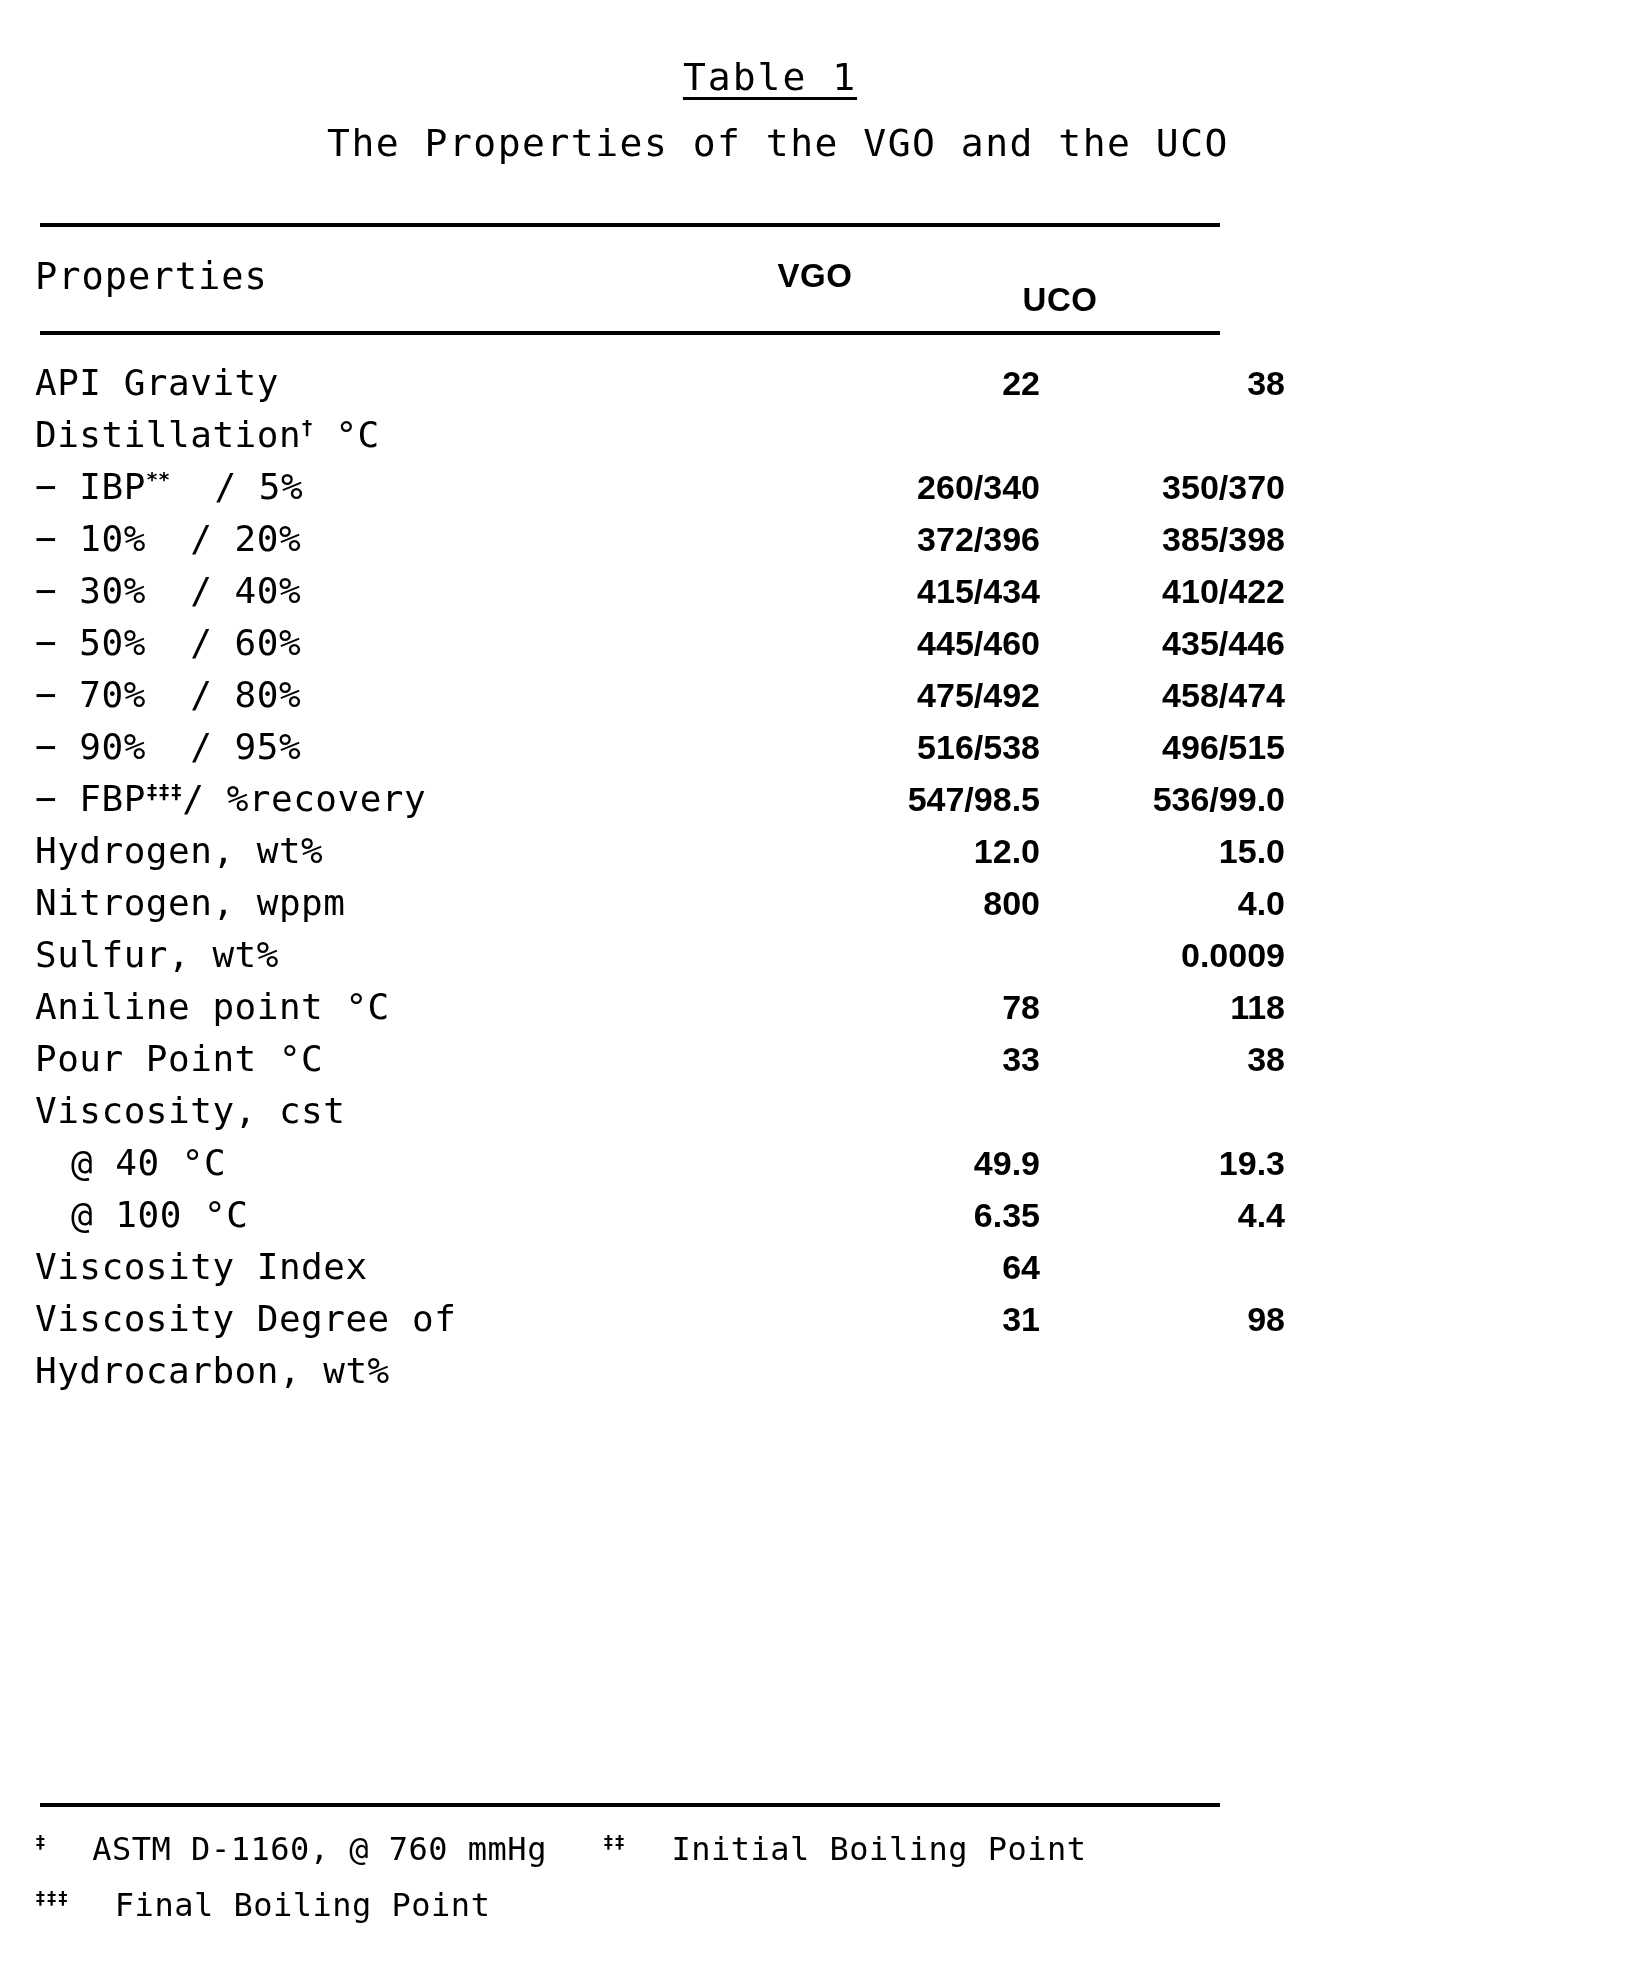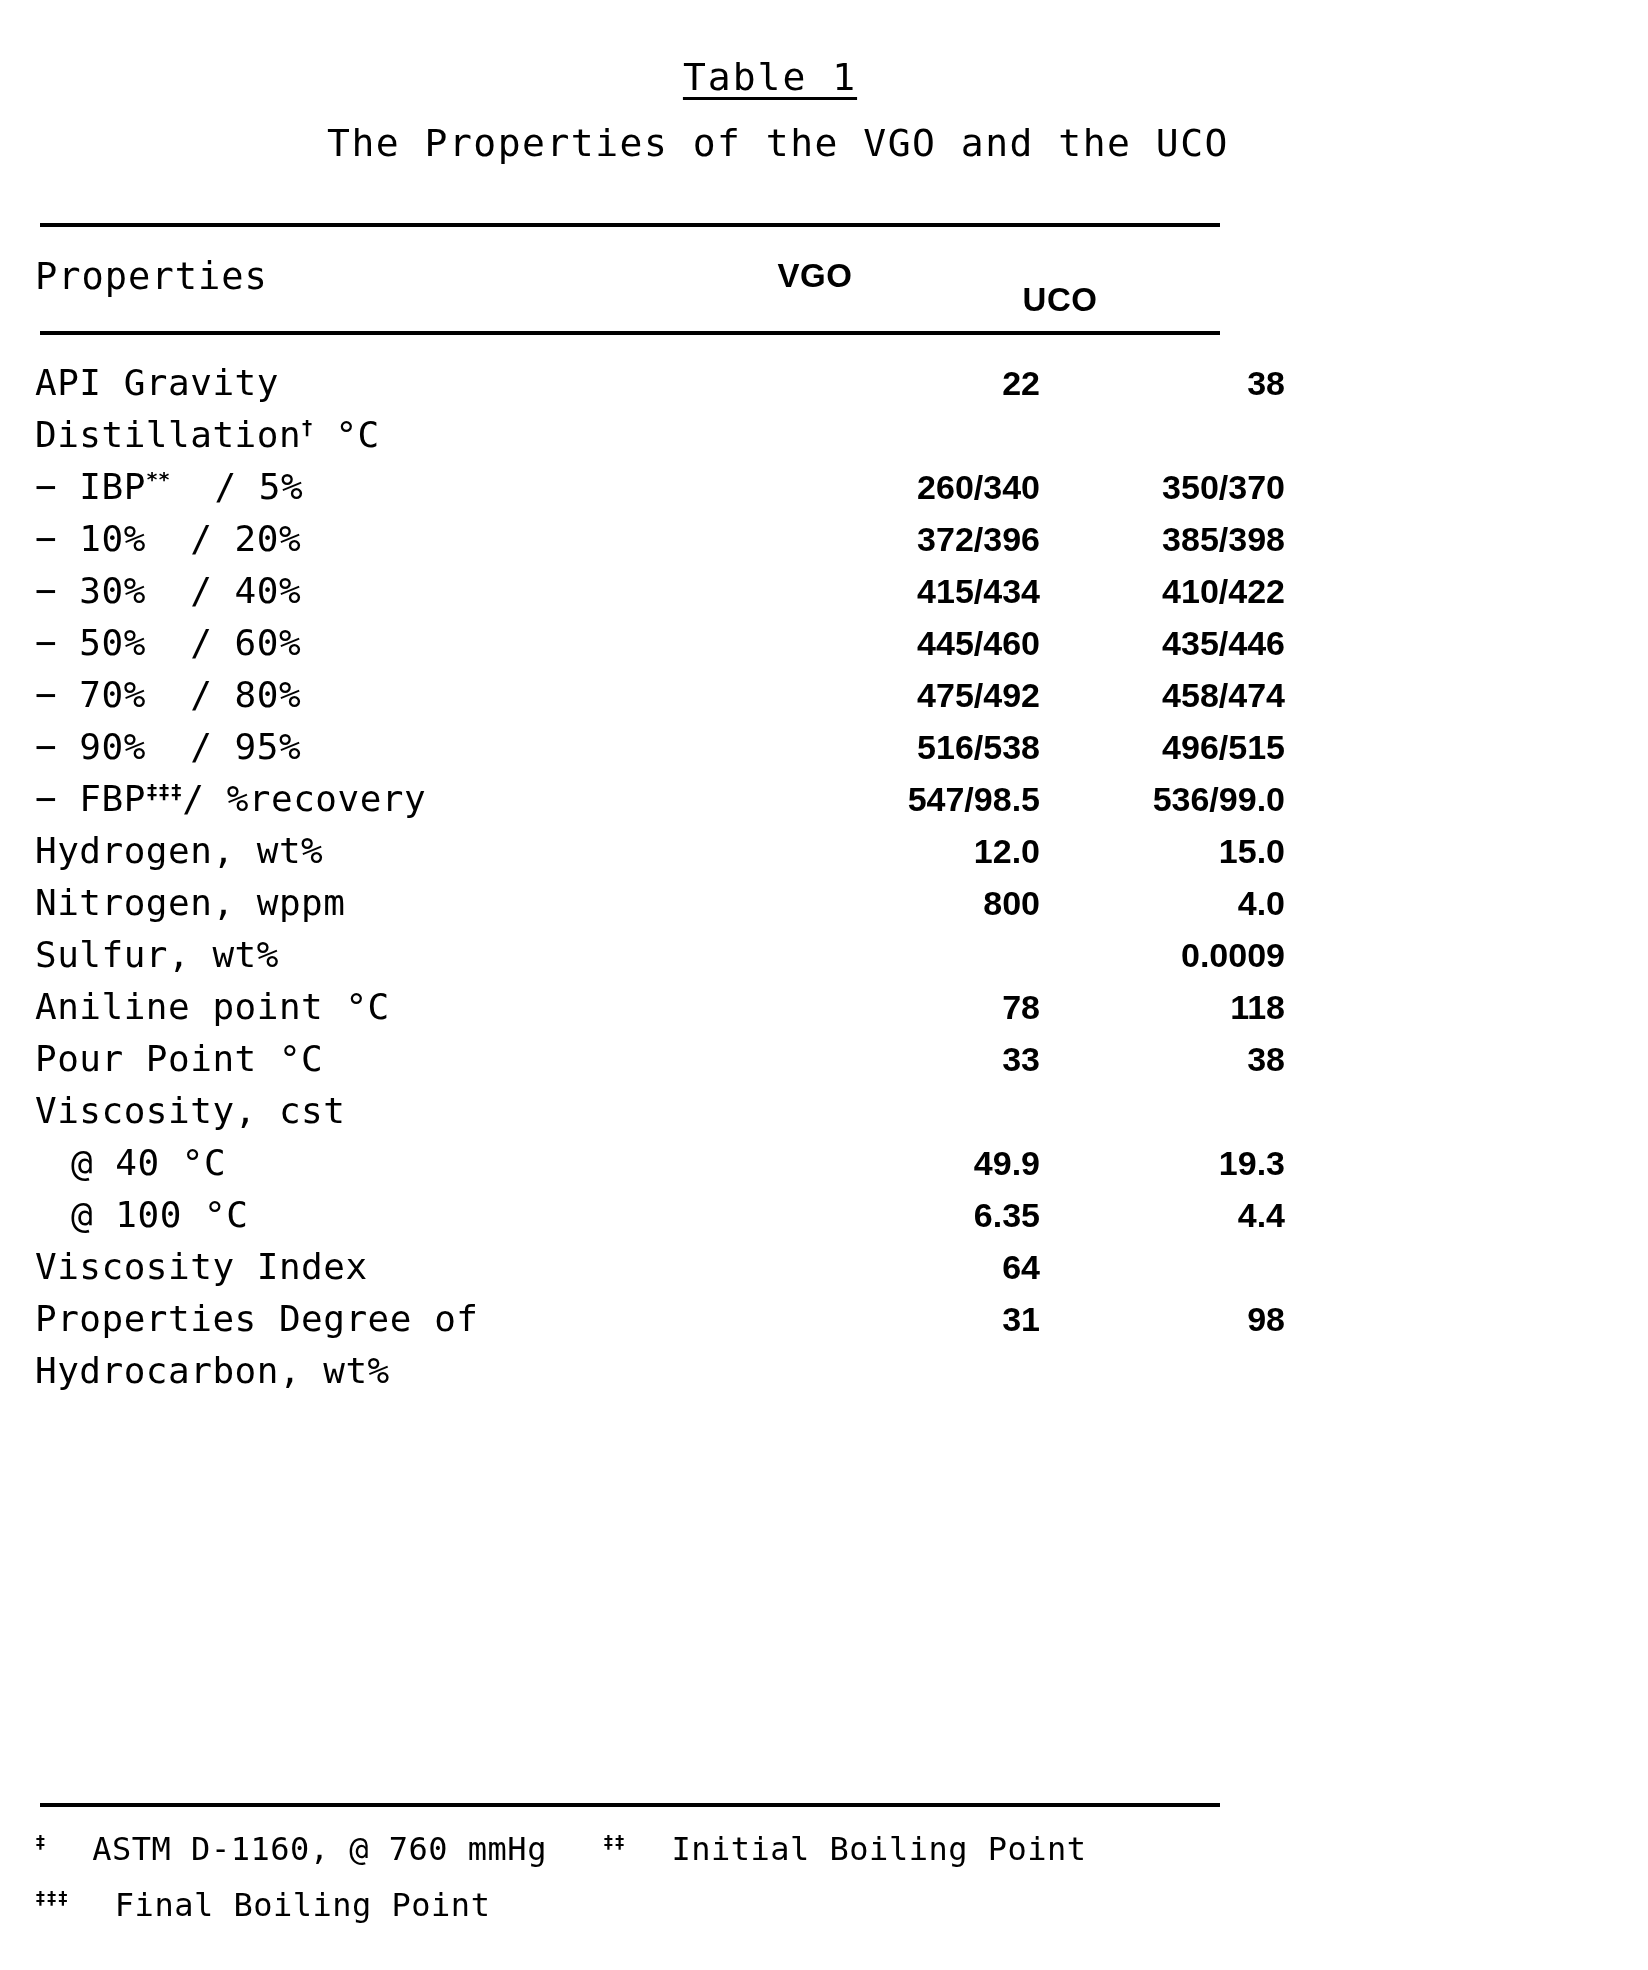--- a/index.html
+++ b/index.html
@@ -289,21 +289,21 @@
       <span class="val val-vgo">6.35</span>
       <span class="val val-uco">4.4</span>
     </div>
 
     <div class="row">
       <span class="label">Viscosity Index</span>
       <span class="val val-vgo">64</span>
     </div>
 
     <div class="row">
-      <span class="label">Properties Degree of</span>
+      <span class="label">Viscosity Degree of</span>
       <span class="val val-vgo">31</span>
       <span class="val val-uco">98</span>
     </div>
 
     <div class="row">
       <span class="label">Hydrocarbon, wt%</span>
     </div>
 
   </div>
 

